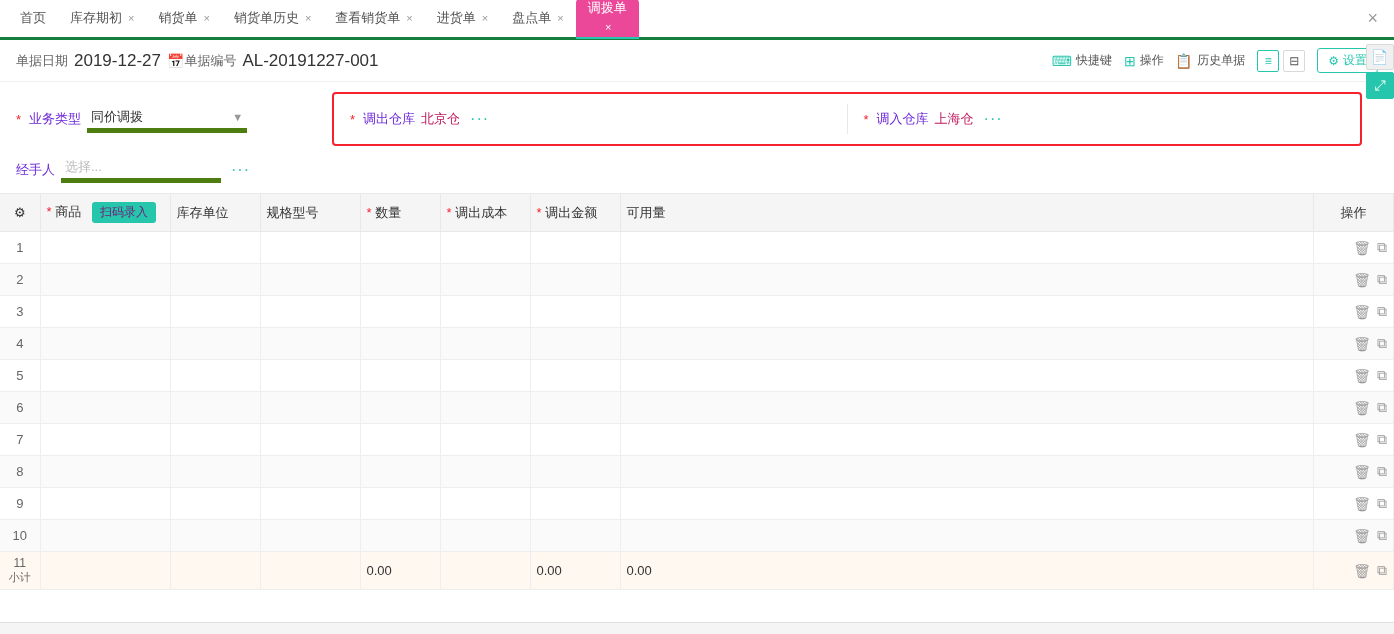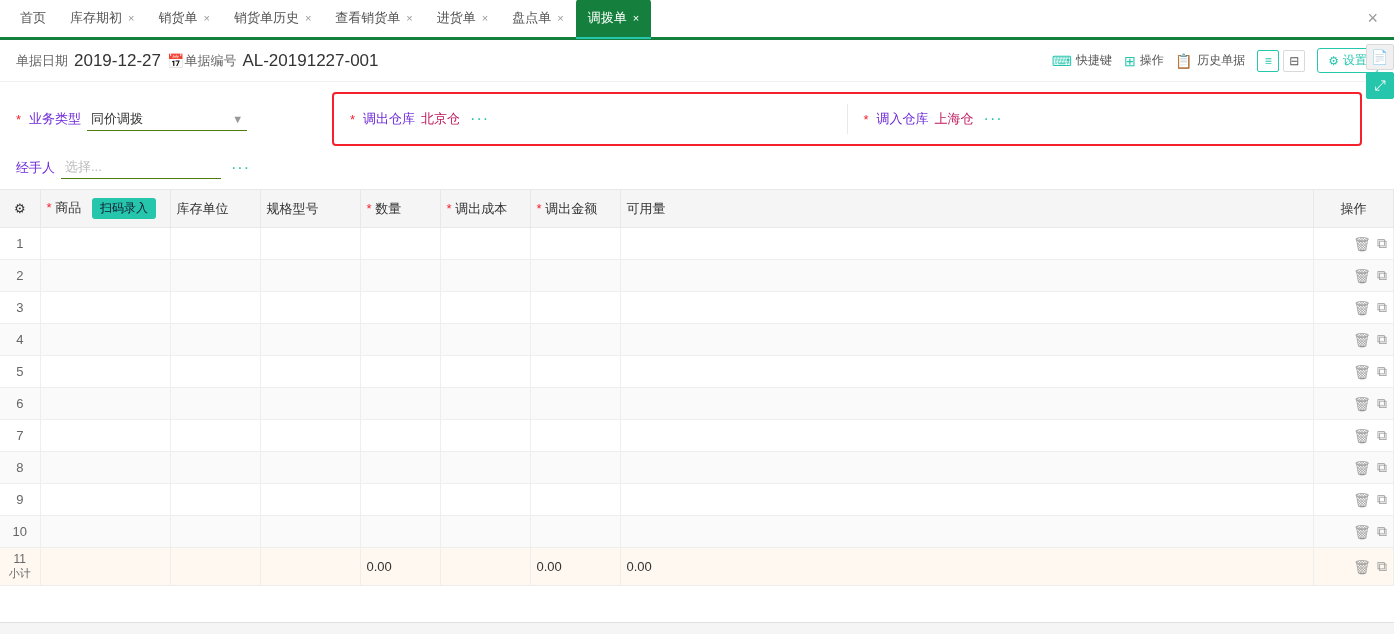--- a/index.html
+++ b/index.html
@@ -9,22 +9,23 @@
     .tab-bar {
       display: flex; align-items: center; border-bottom: 3px solid #15803d;
       background: #fff; height: 40px; padding: 0 8px;
     }
     .tab-item {
       display: flex; align-items: center; padding: 0 12px; height: 40px;
       cursor: pointer; font-size: 13px; color: #555; white-space: nowrap;
       border-bottom: 2px solid transparent; gap: 4px;
     }
     .tab-item.active {
-      color: #fff; background: #15803d; border-radius: 4px 4px 0 0;
+      color: #fff; background: #ec4899; border-radius: 4px 4px 0 0;
       border-bottom: 2px solid #26c6ad;
+      flex-direction: column;
     }
     .tab-item .close-icon { font-size: 11px; color: #999; cursor: pointer; margin-left: 2px; }
     .tab-item.active .close-icon { color: #fff; }
     .tab-bar-close { margin-left: auto; font-size: 18px; color: #999; cursor: pointer; padding: 0 8px; }
 
     
     .toolbar {
       display: flex; align-items: center; padding: 8px 16px;
       border-bottom: 1px solid #f0f0f0; 
     }
@@ -47,21 +48,21 @@
     
     .form-area {
       padding: 10px 16px; display: flex; flex-direction: column; gap: 10px;
     }
     .form-row { display: flex; align-items: center; gap: 16px; }
     .form-field { display: flex; align-items: center; gap: 6px; }
     .field-label { color: #6d28d9; font-size: 13px; white-space: nowrap; }
     .required-star { color: #f5222d; margin-right: 2px; }
     .field-value { color: #be185d; font-size: 13px; }
     .field-select {
-      display: flex; align-items: center; gap: 20px; border-bottom: 1px solid #4d7c0f;
+      display: flex; align-items: center; gap: 20px; border-bottom: 5px solid #4d7c0f;
       padding: 2px 4px; min-width: 120px; cursor: pointer;
     }
     .field-select .arrow { color: #999; font-size: 11px; margin-left: auto; }
     .field-placeholder { color: #bbb; font-size: 13px; }
     .field-dots { color: #26c6ad; font-size: 16px; letter-spacing: 1px; cursor: pointer; margin-left: 4px; }
 
     
     .warehouse-box {
       border: 2px solid #f5222d; border-radius: 4px; padding: 10px 16px;
       display: flex; align-items: center; gap: 0; flex: 1; margin-right: 16px;
@@ -84,21 +85,21 @@
     tbody td {
       padding: 4px 6px; border-right: 1px solid #eee; border-bottom: 1px solid #eee;
       font-size: 13px; color: #333;
     }
     tbody td:first-child { text-align: center; color: #666; }
     .subtotal-row { background: #fff8f0 !important; }
     .subtotal-row td { color: #333; font-size: 13px; }
 
     
     .scan-btn {
-      background: #26c6ad; color: #0f172a; border: none; border-radius: 3px;
+      background: #26c6ad; color: #701a75; border: none; border-radius: 3px;
       padding: 2px 8px; font-size: 12px; cursor: pointer; white-space: nowrap;
     }
 
     
     .action-cell { display: flex; align-items: center; justify-content: flex-end; gap: 6px; }
     .action-icon { font-size: 14px; color: #999; cursor: pointer; }
 
     
     .gear-cell { text-align: center; }
 

